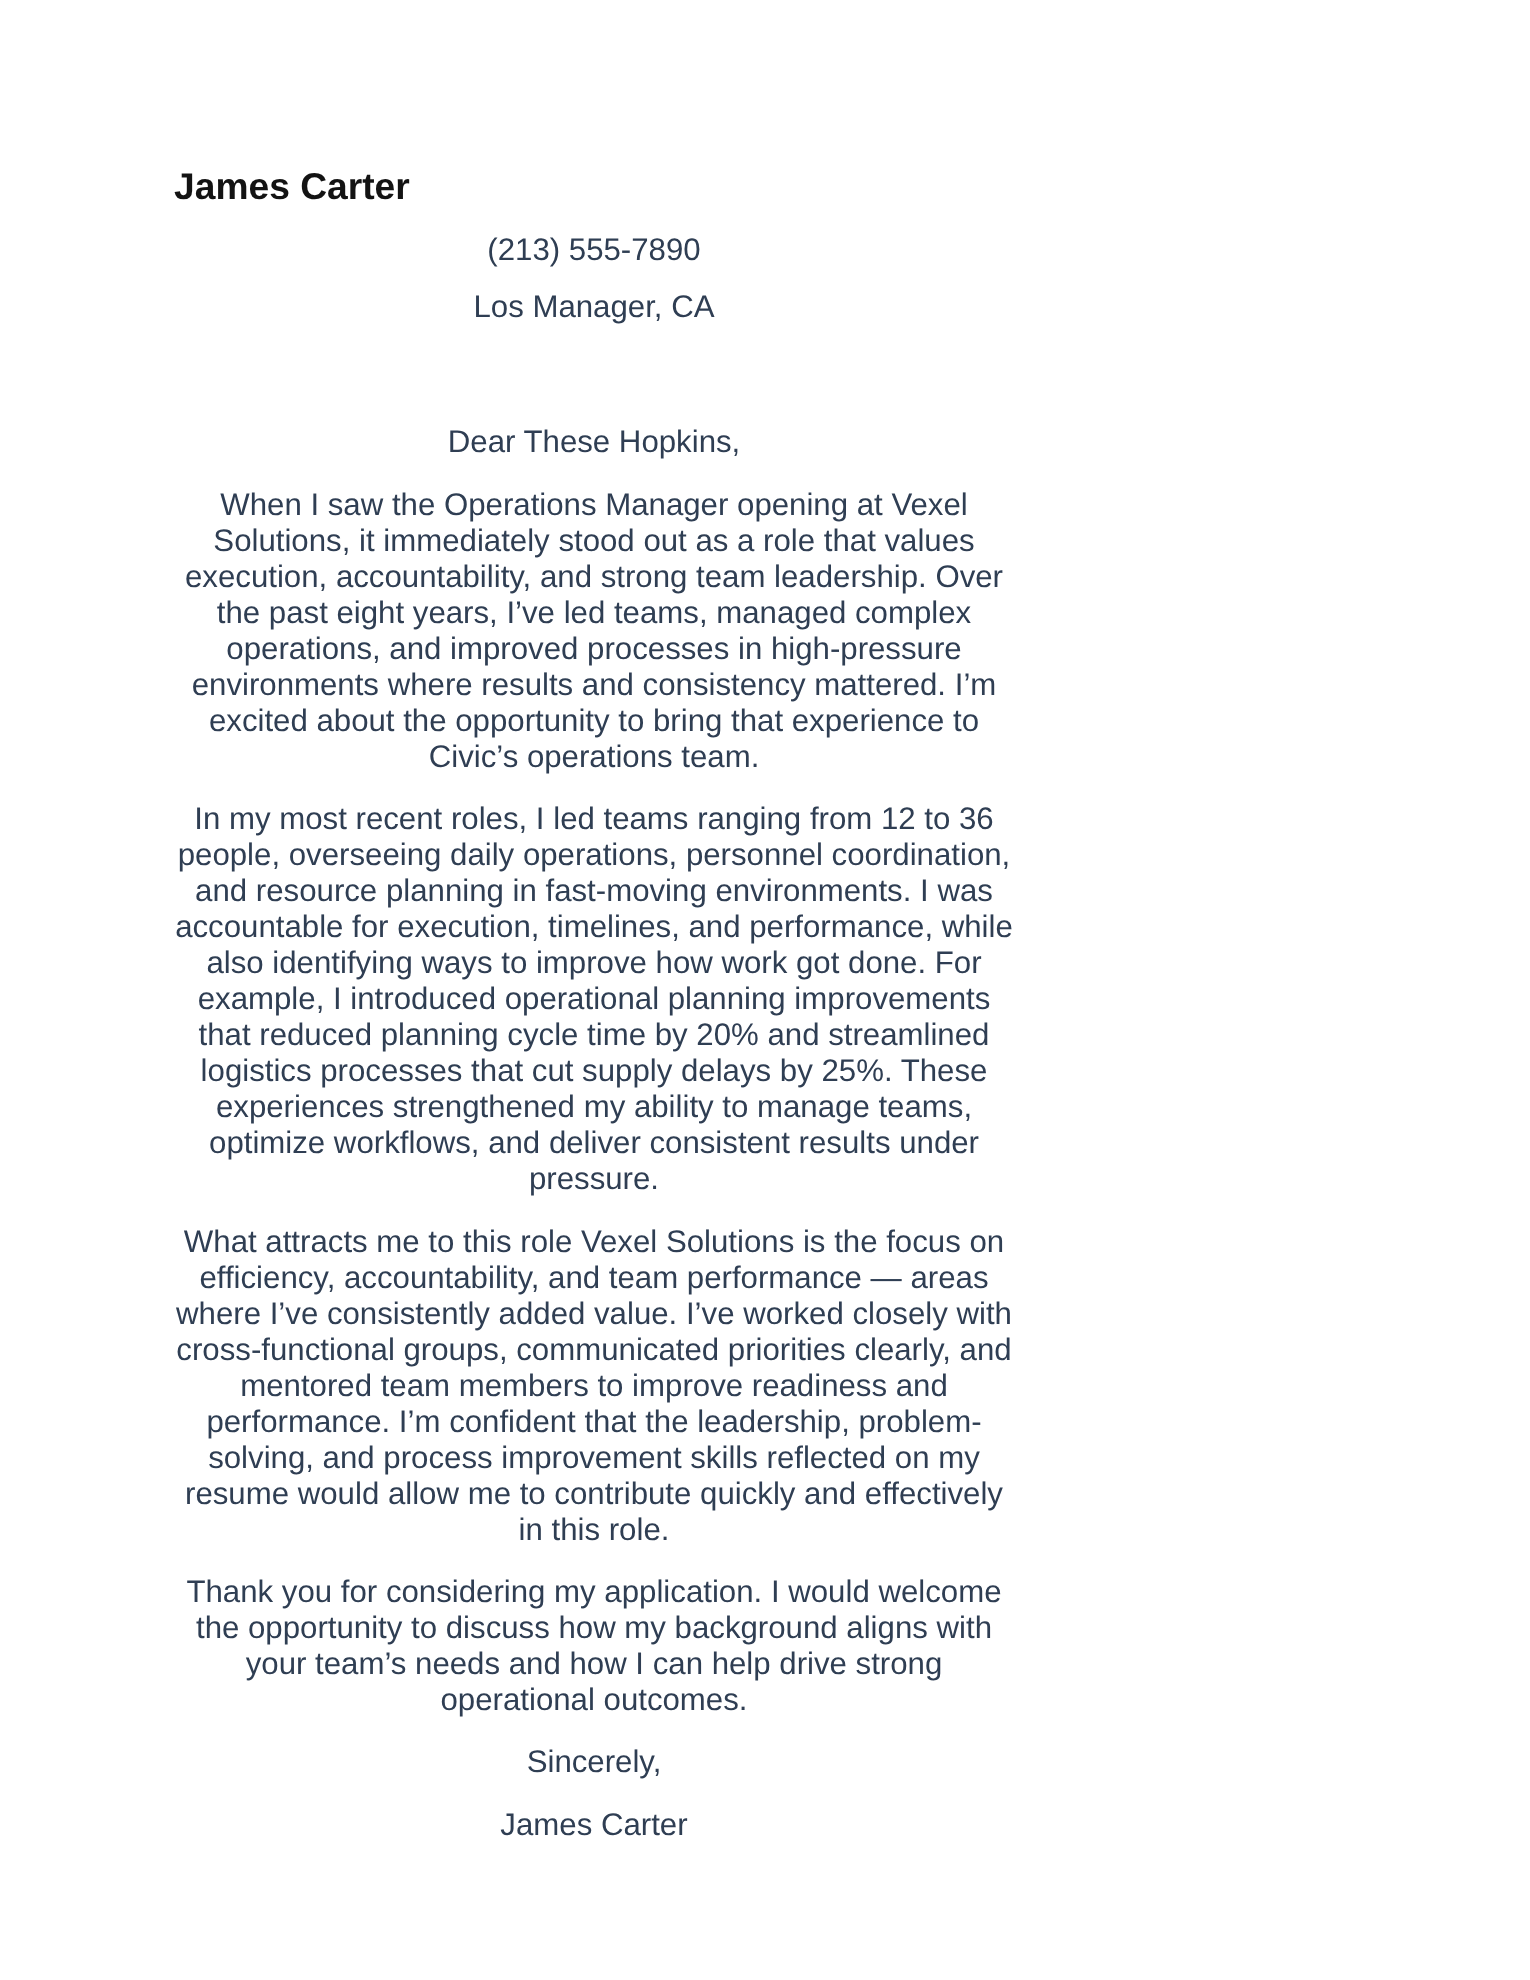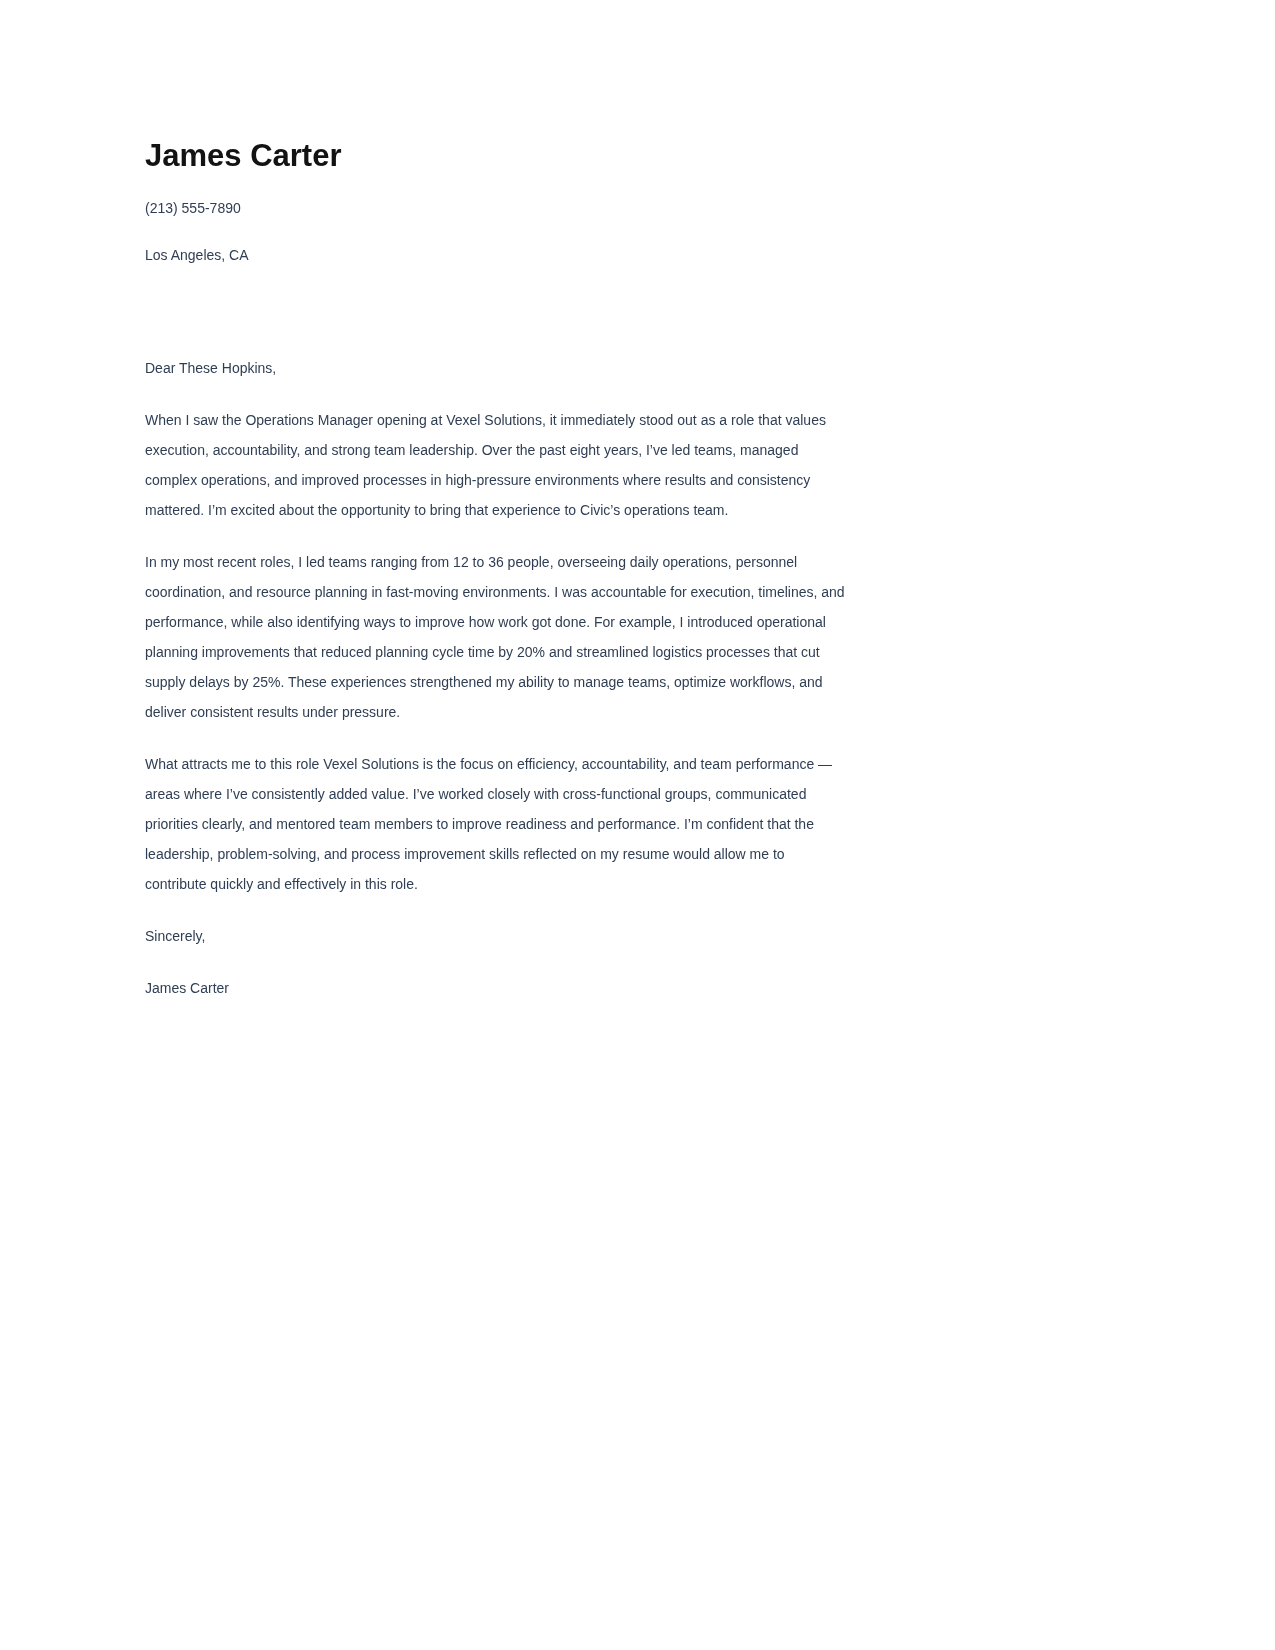--- a/index.html
+++ b/index.html
@@ -22,50 +22,52 @@
     color: var(--body-text, #2f3e53);
   }
   .doc-title {
     font-size: 31px;
     line-height: 40px;
     font-weight: 700;
     color: var(--heading-text, #131313);
     margin: 0 0 17px 0;
   }
   p {
-    font-size: 14px;
+    font-size: 26px;
     line-height: 30px;
     margin: 0 0 22px 0;
+    text-align: center;
   }
   .contact-line {
     margin: 0 0 17px 0;
   }
   .contact-line.last {
     margin-bottom: 83px;
   }
   .body-paragraph, .greeting, .closing, .signature {
     margin-bottom: 22px;
   }
 </style>
 </head>
 <body style="background: rgb(255, 255, 255);">
 
 <div class="page">
   <h1 class="doc-title">James Carter</h1>
 
   <p class="contact-line">(213) 555-7890</p>
 
 
-  <p class="contact-line last">Los Angeles, CA</p>
+  <p class="contact-line last">Los Manager, CA</p>
 
   <p class="greeting">Dear These Hopkins,</p>
 
   <p class="body-paragraph">When I saw the Operations Manager opening at Vexel Solutions, it immediately stood out as a role that values execution, accountability, and strong team leadership. Over the past eight years, I’ve led teams, managed complex operations, and improved processes in high-pressure environments where results and consistency mattered. I’m excited about the opportunity to bring that experience to Civic’s operations team.</p>
 
   <p class="body-paragraph">In my most recent roles, I led teams ranging from 12 to 36 people, overseeing daily operations, personnel coordination, and resource planning in fast-moving environments. I was accountable for execution, timelines, and performance, while also identifying ways to improve how work got done. For example, I introduced operational planning improvements that reduced planning cycle time by 20% and streamlined logistics processes that cut supply delays by 25%. These experiences strengthened my ability to manage teams, optimize workflows, and deliver consistent results under pressure.</p>
 
   <p class="body-paragraph">What attracts me to this role Vexel Solutions is the focus on efficiency, accountability, and team performance — areas where I’ve consistently added value. I’ve worked closely with cross-functional groups, communicated priorities clearly, and mentored team members to improve readiness and performance. I’m confident that the leadership, problem-solving, and process improvement skills reflected on my resume would allow me to contribute quickly and effectively in this role.</p>
 
+  <p class="body-paragraph">Thank you for considering my application. I would welcome the opportunity to discuss how my background aligns with your team’s needs and how I can help drive strong operational outcomes.</p>
 
   <p class="closing">Sincerely,</p>
 
   <p class="signature">James Carter</p>
 </div>
 
 </body></html>

